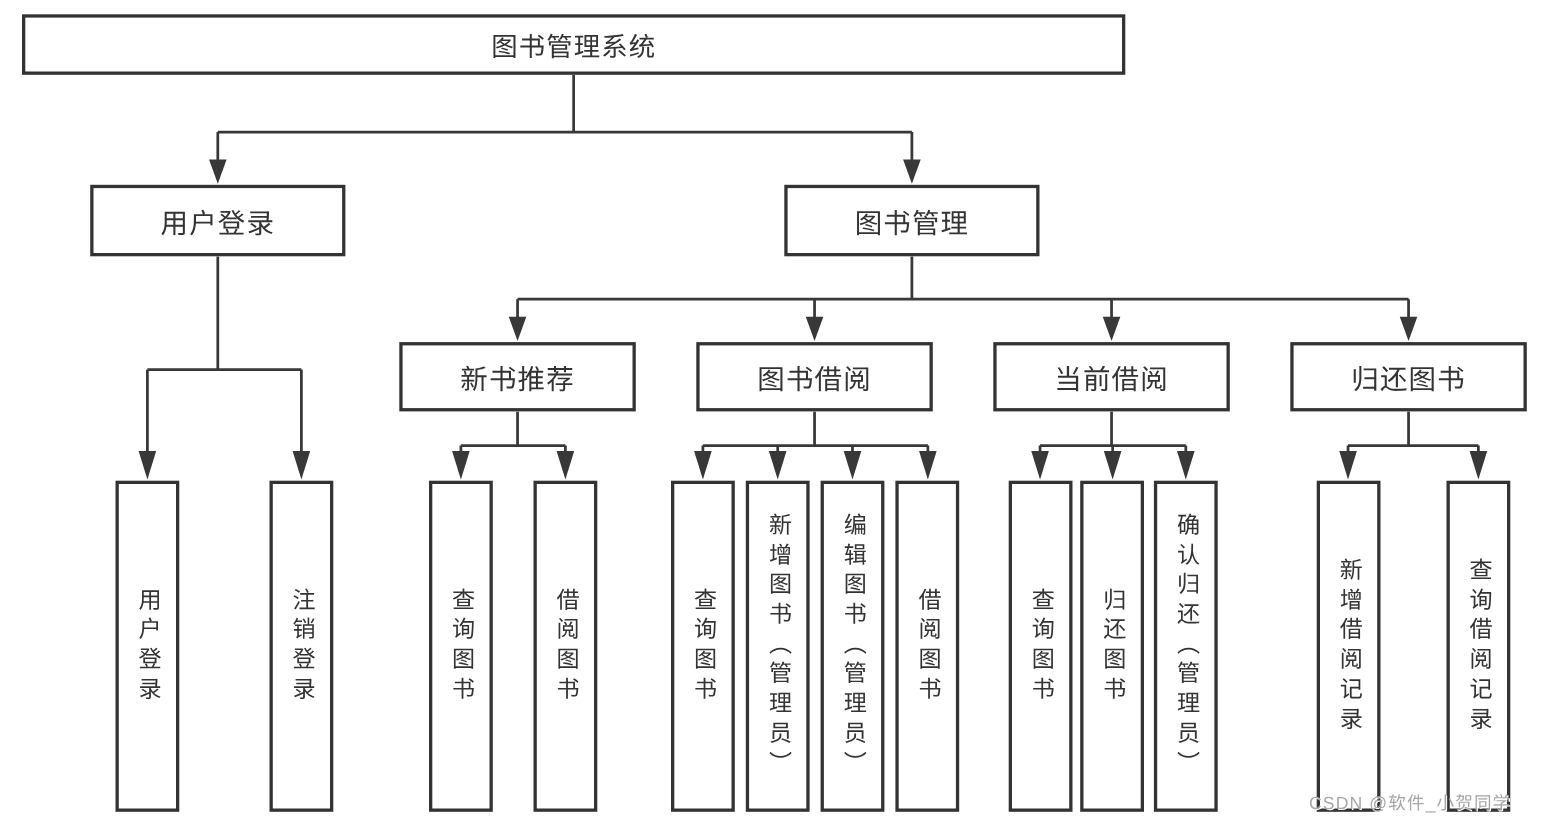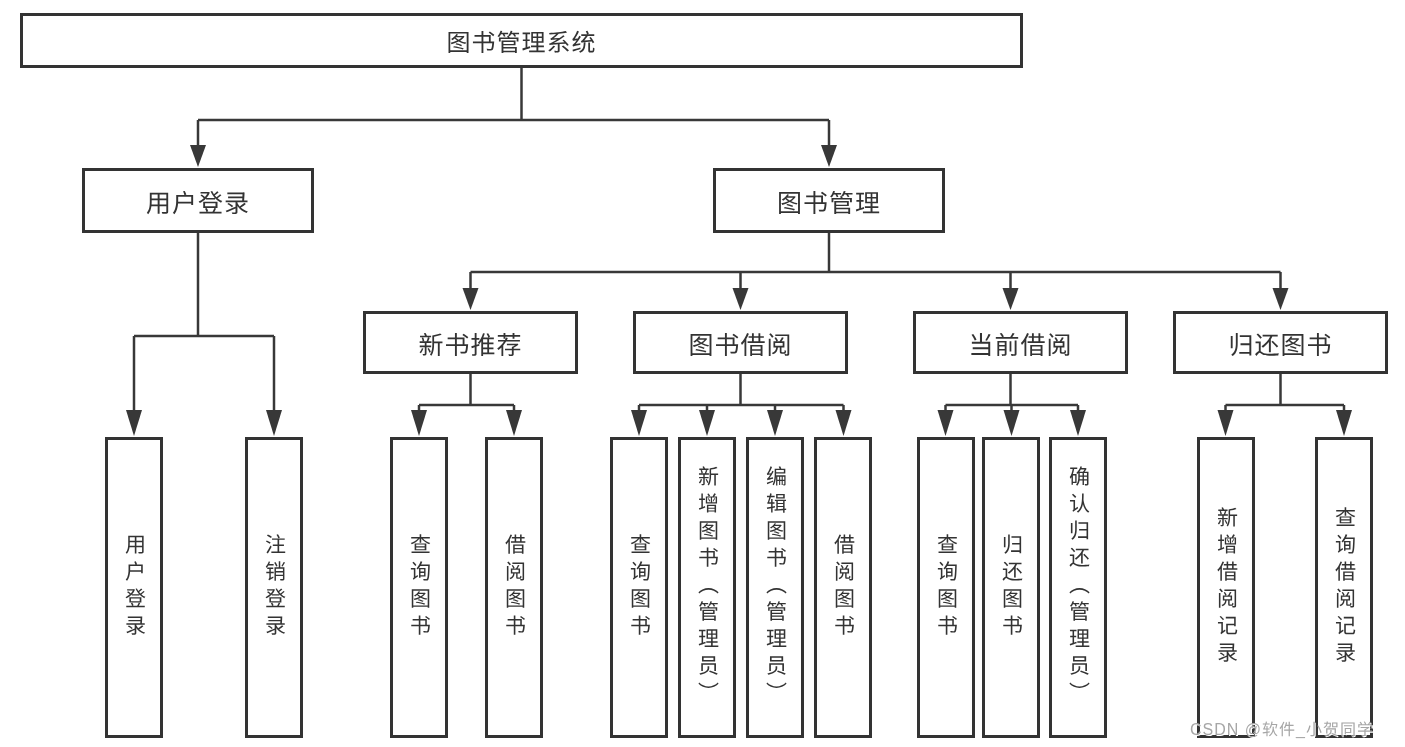--- a/index.html
+++ b/index.html
@@ -137,21 +137,21 @@
     </g>
   </svg>
 
   <div class="node h-node root-node" style="left:20px; top:13px; width:1003px; height:55px;">图书管理系统</div>
 
   <div class="node h-node" style="left:82px; top:168px; width:232px; height:65px;">用户登录</div>
   <div class="node h-node" style="left:363px; top:311px; width:215px; height:63px;">新书推荐</div>
 
   <div class="node h-node" style="left:713px; top:168px; width:232px; height:65px;">图书管理</div>
   <div class="node h-node" style="left:633px; top:311px; width:215px; height:63px;">图书借阅</div>
-  <div class="node h-node" style="left:903px; top:311px; width:215px; height:63px;margin-left:10px;">当前借阅</div>
+  <div class="node h-node" style="left:903px; top:311px; width:215px; height:63px;">当前借阅</div>
   <div class="node h-node" style="left:1173px; top:311px; width:215px; height:63px;">归还图书</div>
 
   <div class="node leaf" style="left:105px; top:437px; width:58px; height:301px;">用户登录</div>
   <div class="node leaf" style="left:245px; top:437px; width:58px; height:301px;">注销登录</div>
 
   <div class="node leaf" style="left:390px; top:437px; width:58px; height:301px;">查询图书</div>
   <div class="node leaf" style="left:485px; top:437px; width:58px; height:301px;">借阅图书</div>
 
   <div class="node leaf" style="left:610px; top:437px; width:58px; height:301px;">查询图书</div>
   <div class="node leaf" style="left:678px; top:437px; width:58px; height:301px;">新增图书（管理员）</div>

